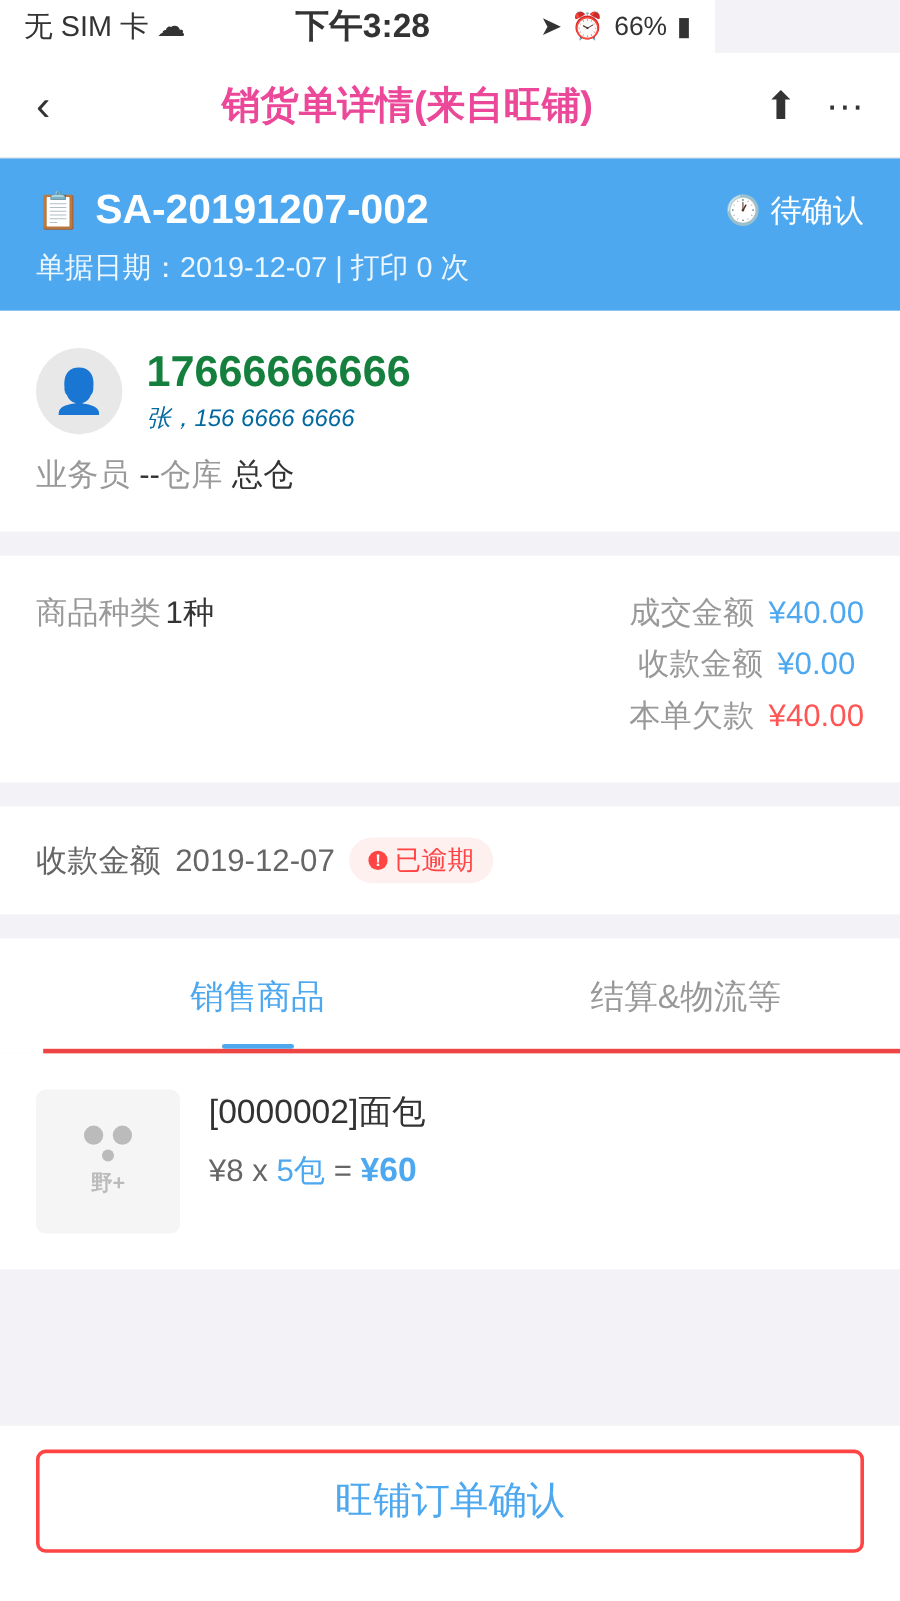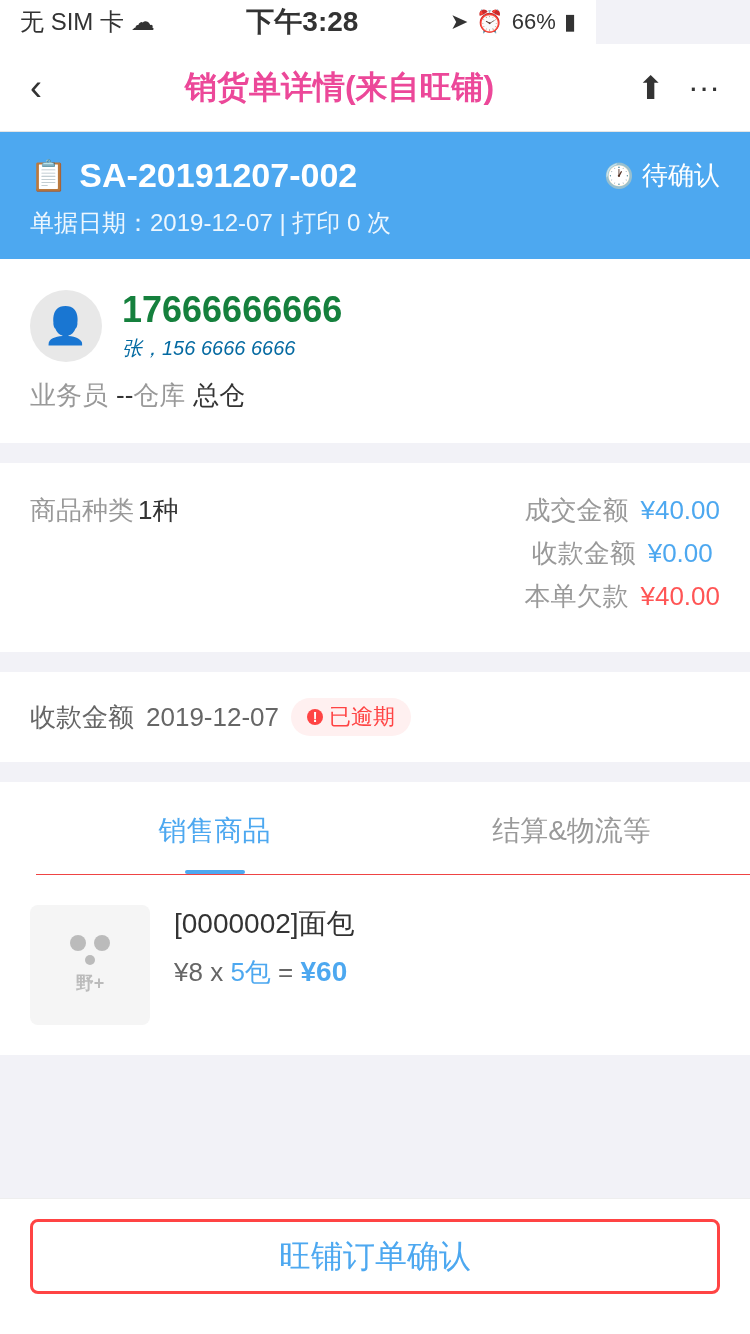--- a/index.html
+++ b/index.html
@@ -203,21 +203,21 @@
     }
 
     
     .tabs-section {
       background: #fff;
       margin-bottom: 0;
     }
     .tabs-row {
       display: flex;
       align-items: center;
-      border-bottom: 1px solid #ef4444;
+      border-bottom: 4px solid #ef4444;
       margin-left: 36px;
     }
     .tab-item {
       flex: 1;
       text-align: center;
       padding: 30px 0 24px 0;
       font-size: 28px;
       color: #999;
       cursor: pointer;
       position: relative;
@@ -313,21 +313,21 @@
       position: fixed;
       bottom: 0;
       left: 0;
       width: 750px;
       background: #fff;
       padding: 20px 30px 40px 30px;
       border-top: 1px solid #eee;
     }
     .confirm-btn {
       width: 100%;
-      height: 75px;
+      height: 86px;
       border: 3px solid #ff4444;
       background: #fff;
       color: #4da8f0;
       font-size: 32px;
       font-weight: 500;
       border-radius: 8px;
       cursor: pointer;
       display: flex;
       align-items: center;
       justify-content: center;

